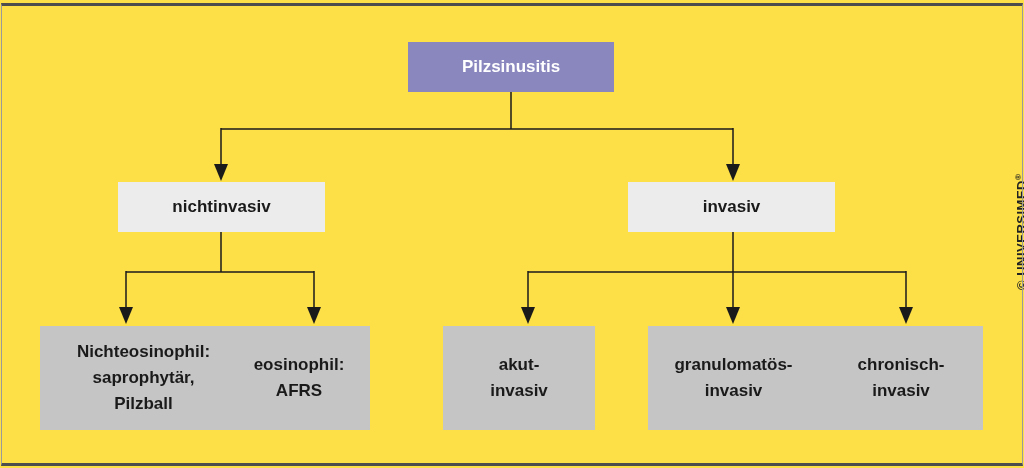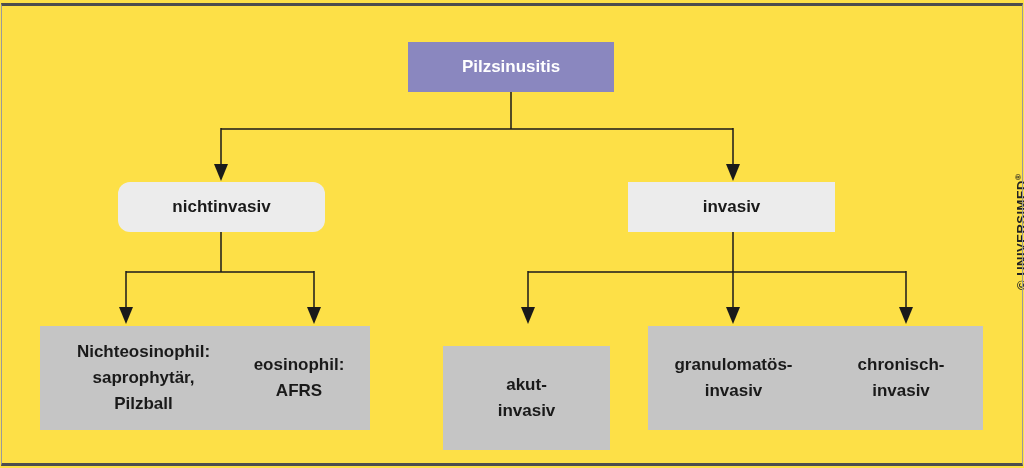--- a/index.html
+++ b/index.html
@@ -44,29 +44,29 @@
   }
   .node-root {
     left: 408px; top: 42px; width: 206px; height: 50px;
     background: var(--root-bg, #8a87bf);
     color: #ffffff;
   }
   .node-branch {
     top: 182px; width: 207px; height: 50px;
     background: var(--branch-bg, #ececec);
   }
-  .node-branch-left  { left: 118px; border-radius: 12px; }
+  .node-branch-left  { left: 118px; }
   .node-branch-right { left: 628px; }
   .node-leaf {
     top: 326px; height: 104px;
     background: var(--leaf-bg, #c5c5c5);
   }
   .node-leaf-1 { left: 40px;  width: 207px; }
   .node-leaf-2 { left: 228px; width: 142px; }
-  .node-leaf-3 { left: 443px; width: 167px; margin-top: 20px; }
+  .node-leaf-3 { left: 443px; width: 152px; }
   .node-leaf-4 { left: 632px; width: 171px; margin-left: 16px; }
   .node-leaf-5 { left: 819px; width: 164px; }
   .branding {
     position: absolute;
     top: 150px;
     right: 10px;
     width: 140px;
     transform: rotate(-90deg);
     transform-origin: top right;
     font-size: 13px;

